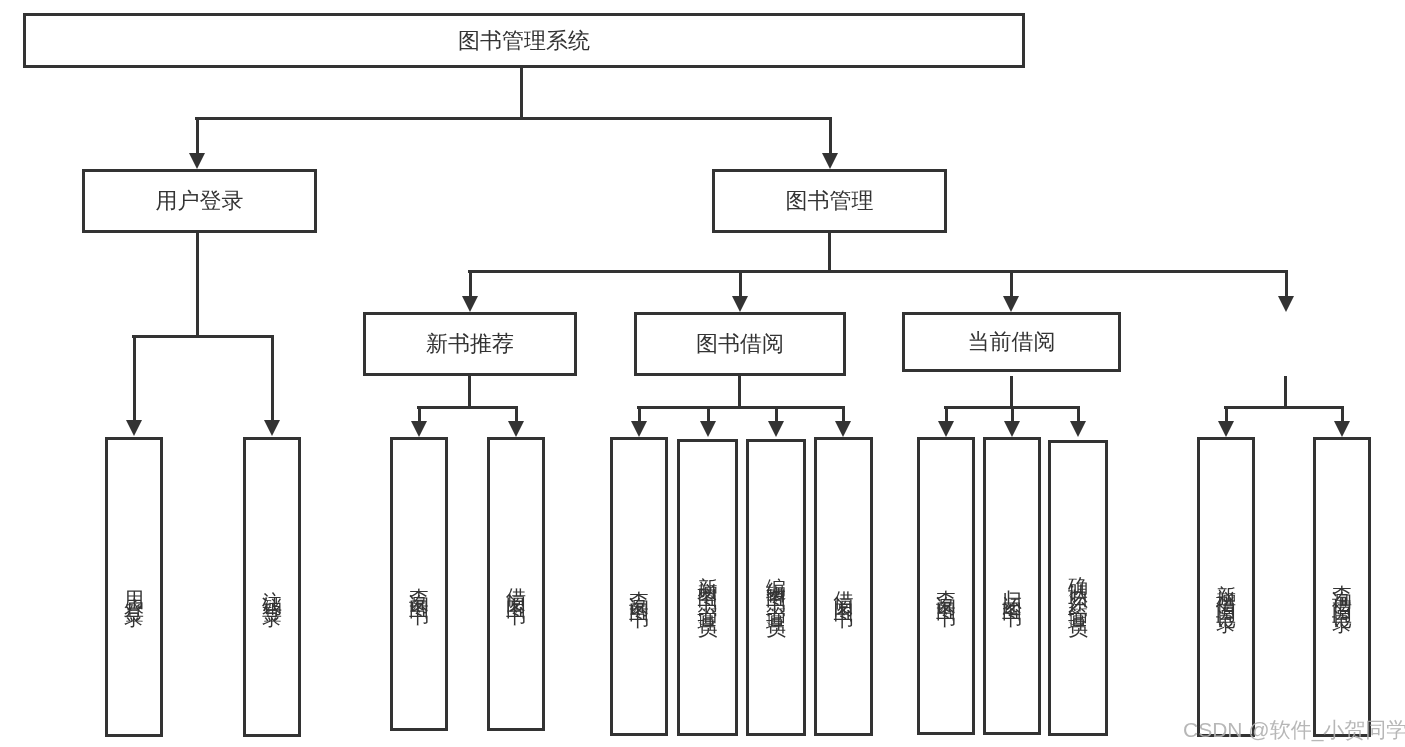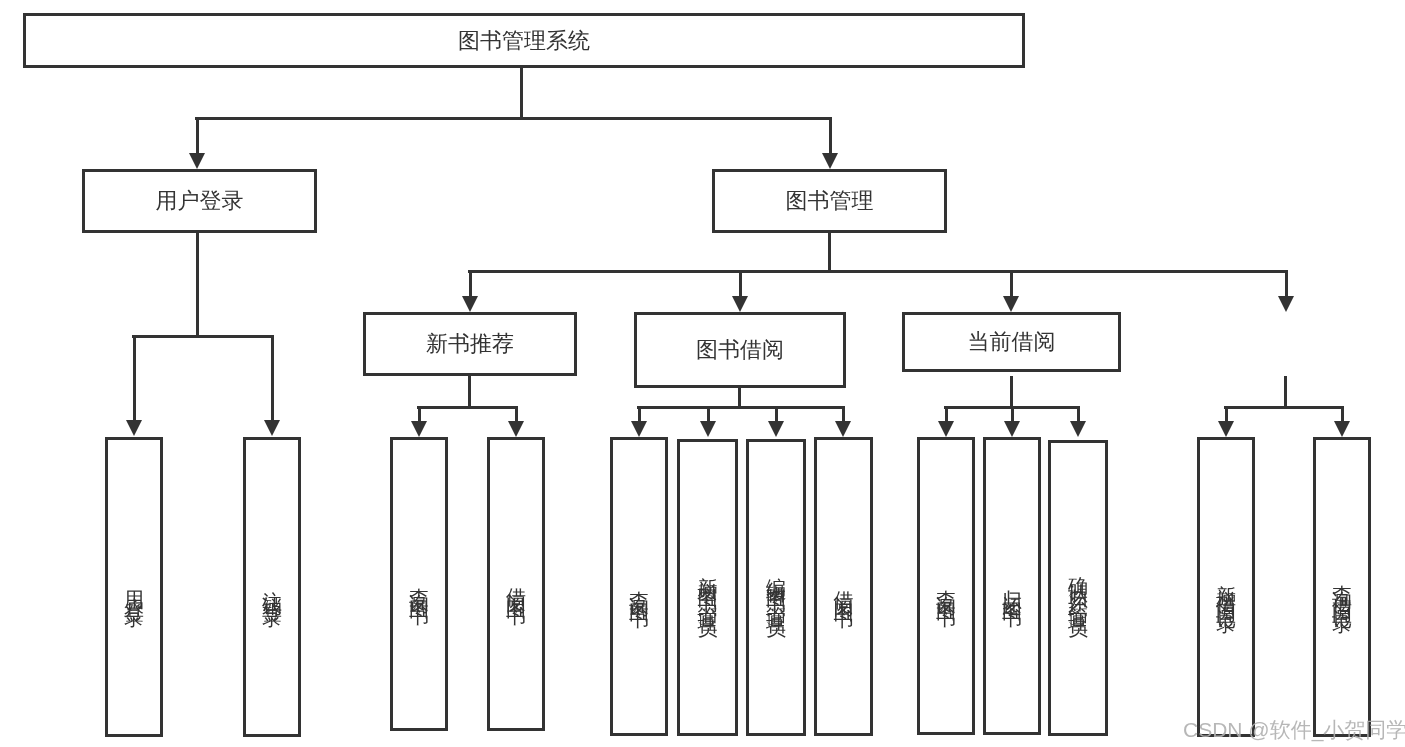--- a/index.html
+++ b/index.html
@@ -106,21 +106,21 @@
       <i class="head"></i>
     </div>
   <div class="arrow" style="left:1278px;top:272px;height:40px;">
       <i class="shaft"></i>
       <i class="head"></i>
     </div>
 
   <div class="box" style="left:363px;top:312px;width:214px;height:64px;">
     <span>新书推荐</span>
   </div>
-  <div class="box" style="left:634px;top:312px;width:212px;height:76px;">
+  <div class="box" style="left:634px;top:312px;width:212px;height:64px;">
     <span>图书借阅</span>
   </div>
   <div class="box" style="left:902px;top:312px;width:219px;height:60px;">
     <span>当前借阅</span>
   </div>
 
   <div class="lv" style="left:468px;top:376px;height:33px;"></div>
   <div class="lh" style="left:417px;top:406px;width:101px;"></div>
   <div class="arrow" style="left:411px;top:408px;height:29px;">
       <i class="shaft"></i>

